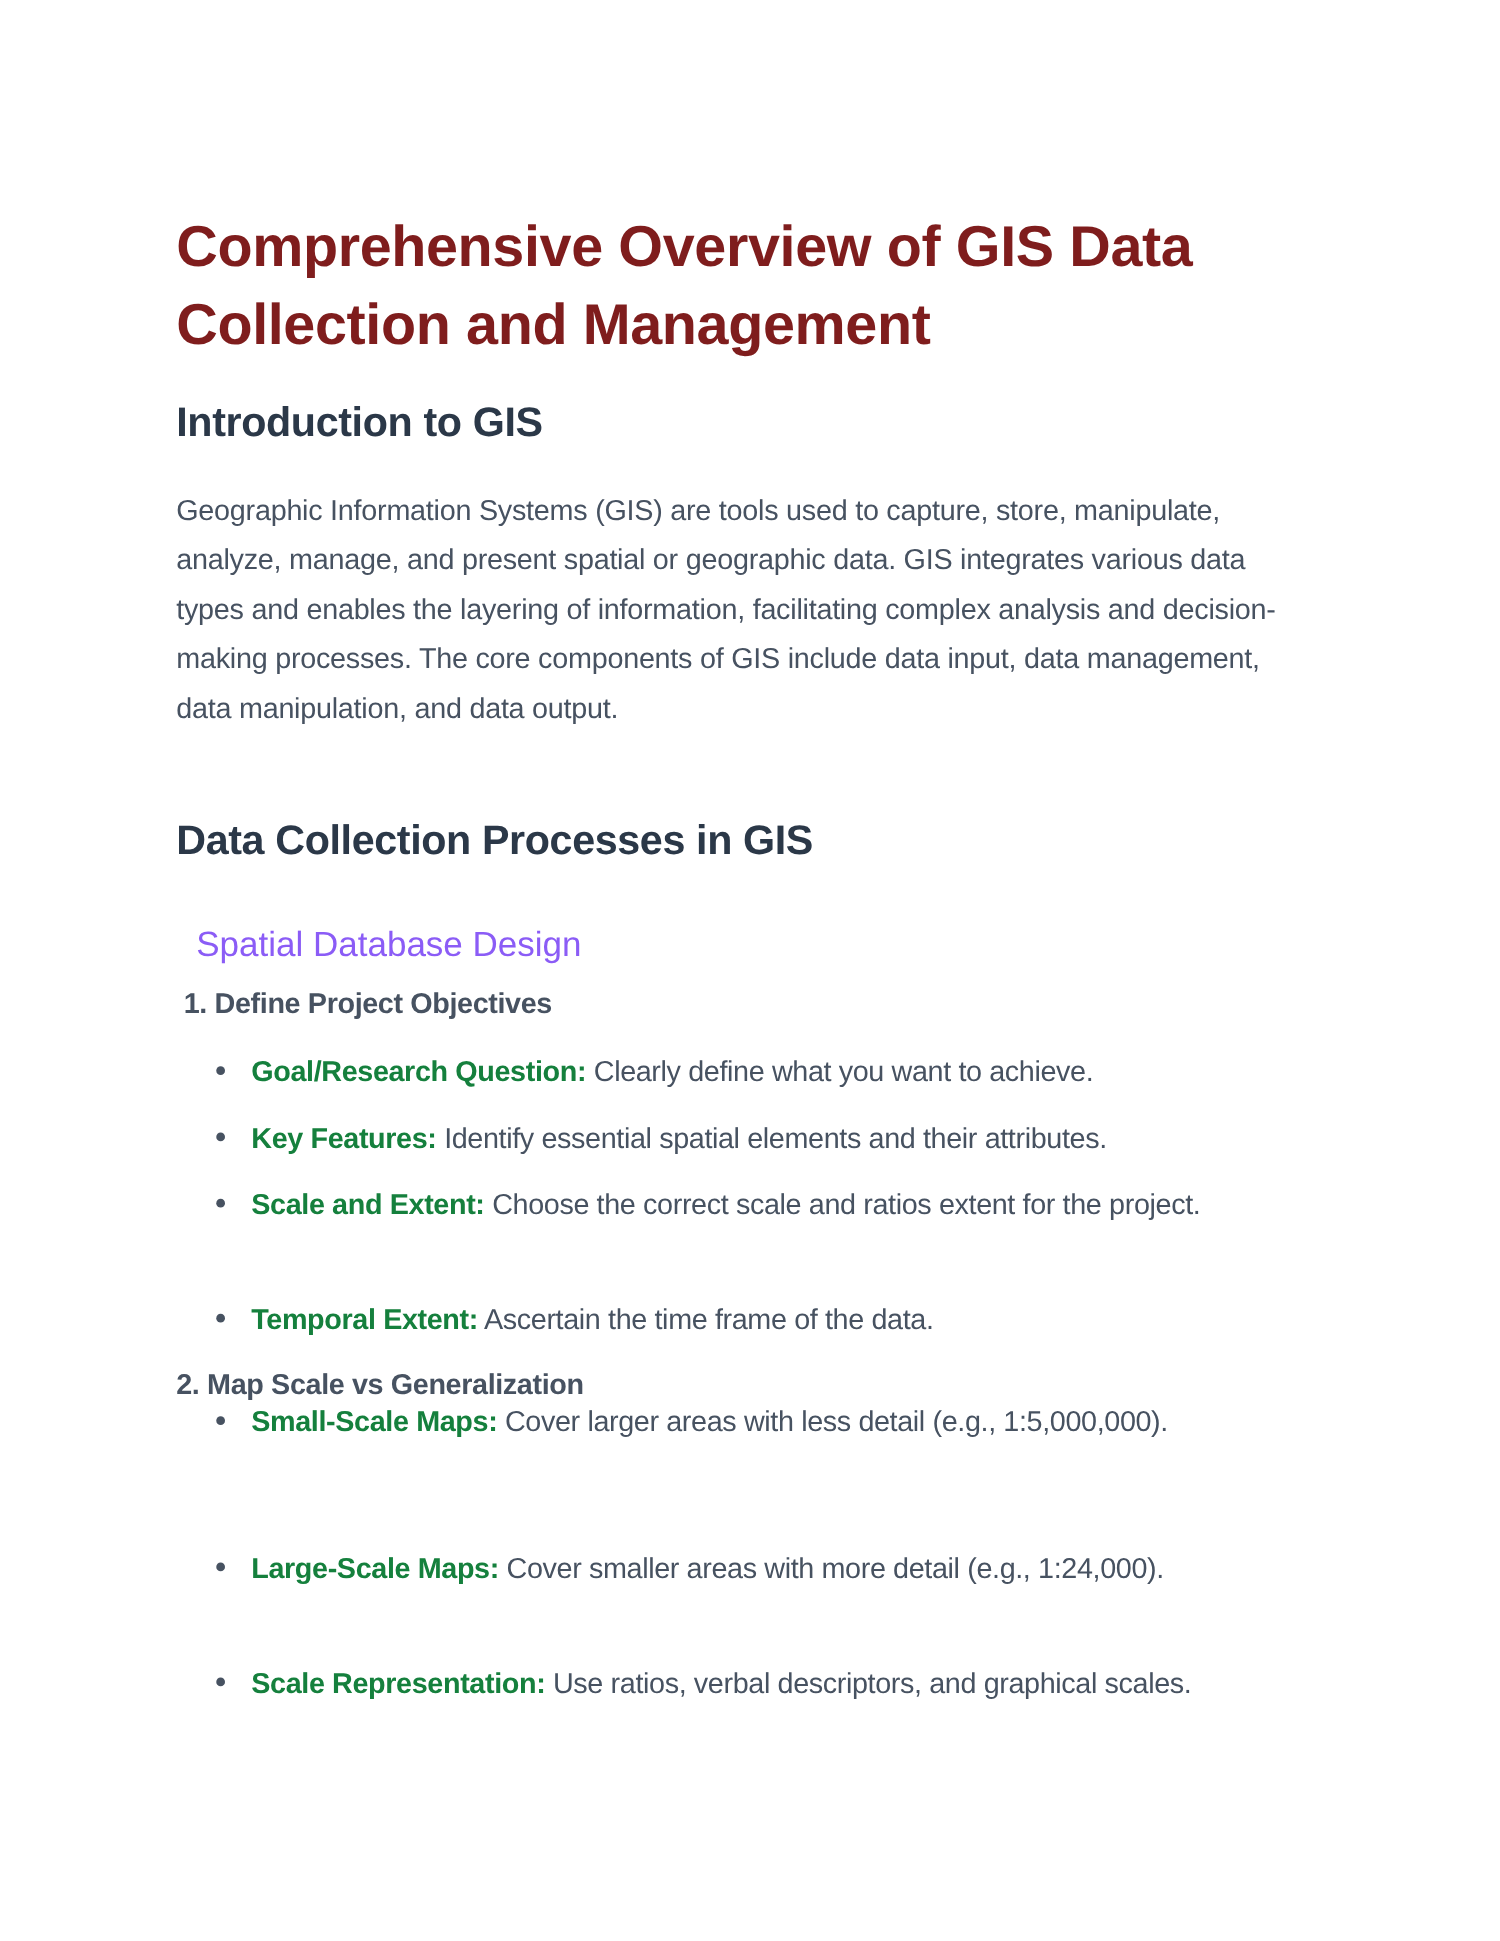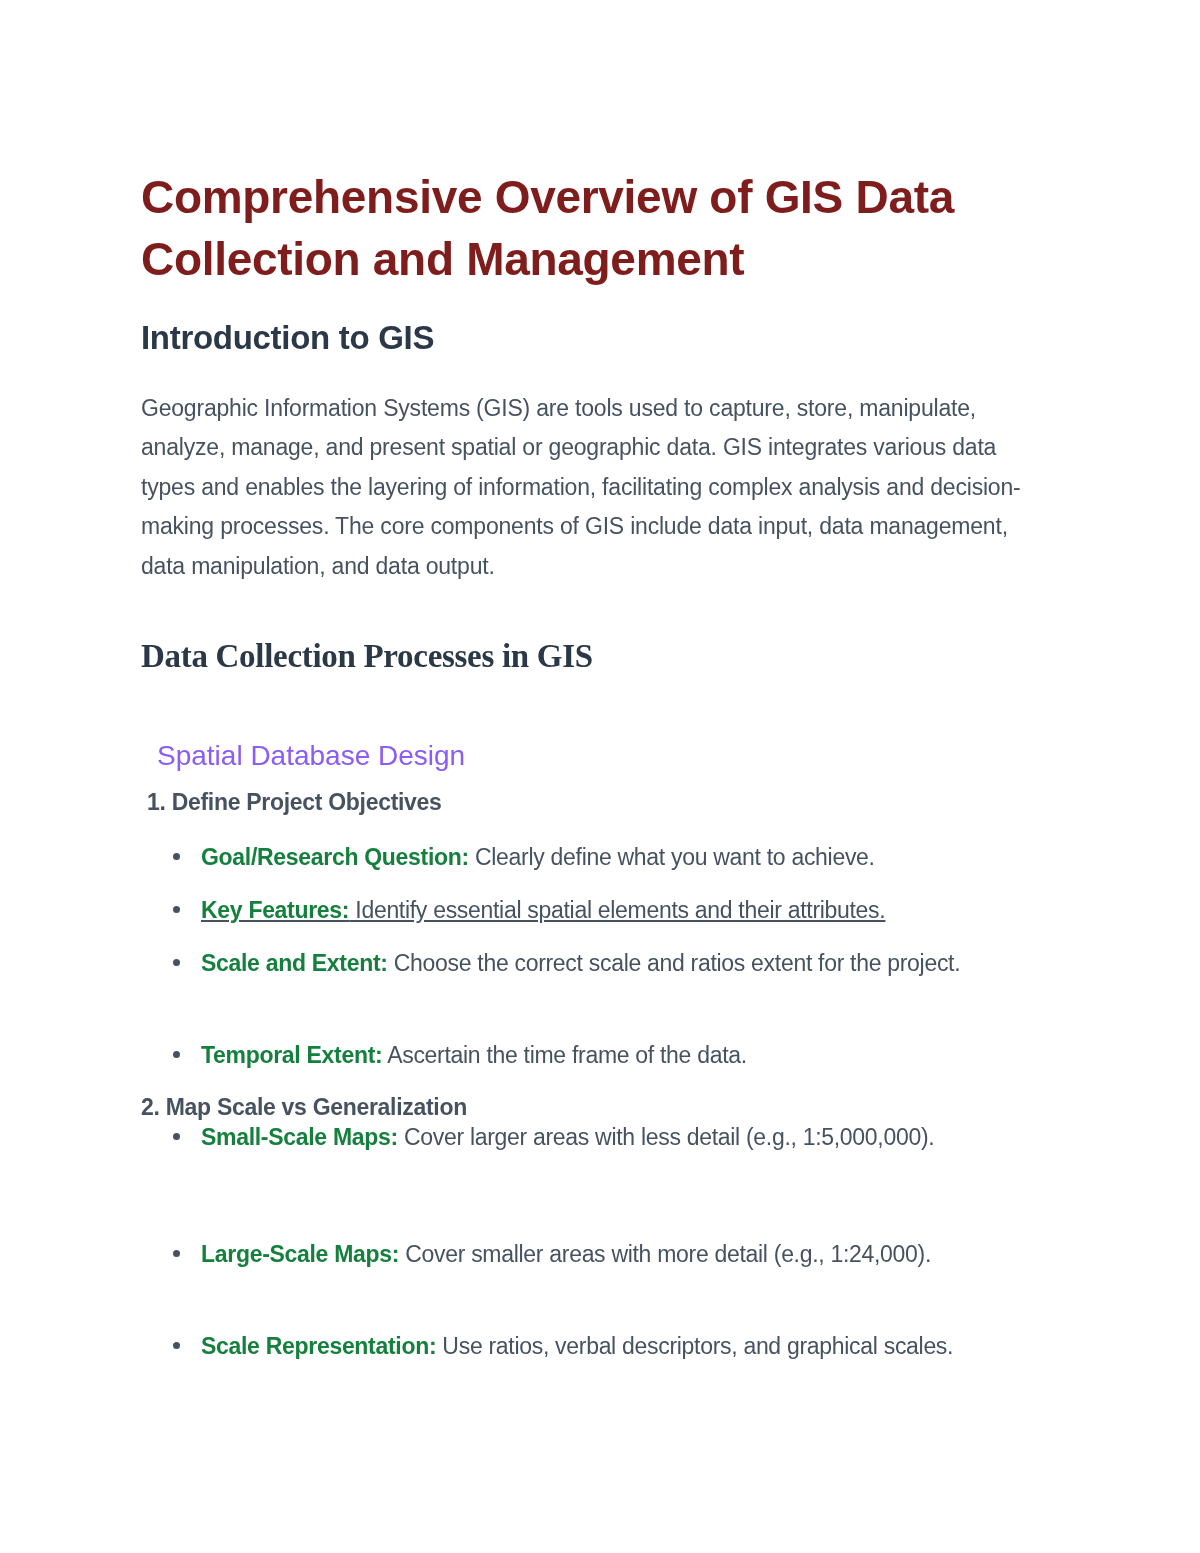--- a/index.html
+++ b/index.html
@@ -37,21 +37,21 @@
       position: absolute;
       left: 0;
       margin: 0;
       font-size: 33px;
       line-height: 40px;
       font-weight: bold;
       color: #2b3848;
       letter-spacing: -0.3px;
     }
     .h2.intro { top: 318px; }
-    .h2.collection { top: 636px; font-family: Liberation Serif, serif; }
+    .h2.collection { top: 652px; }
     .h3 {
       position: absolute;
       left: 0;
       top: 722px;
       margin: 16px;
       font-size: 28px;
       line-height: 36px;
       font-weight: normal;
       color: #8b5cf6;
     }
@@ -93,21 +93,21 @@
       position: absolute;
       left: -28px;
       top: 16px;
       width: 7px;
       height: 7px;
       border-radius: 50%;
       background: #475261;
     }
     .bullet b { font-weight: bold; color: #15803d; }
     .b1 { top: 837px; }
-    .b2 { top: 890px; text-decoration: underline; }
+    .b2 { top: 890px; }
     .b3 { top: 943px; }
     .b4 { top: 1035px; }
     .b5 { top: 1117px; }
     .b6 { top: 1234px; }
     .b7 { top: 1326px; }
   </style>
 </head>
 <body>
 
 <div class="page">

